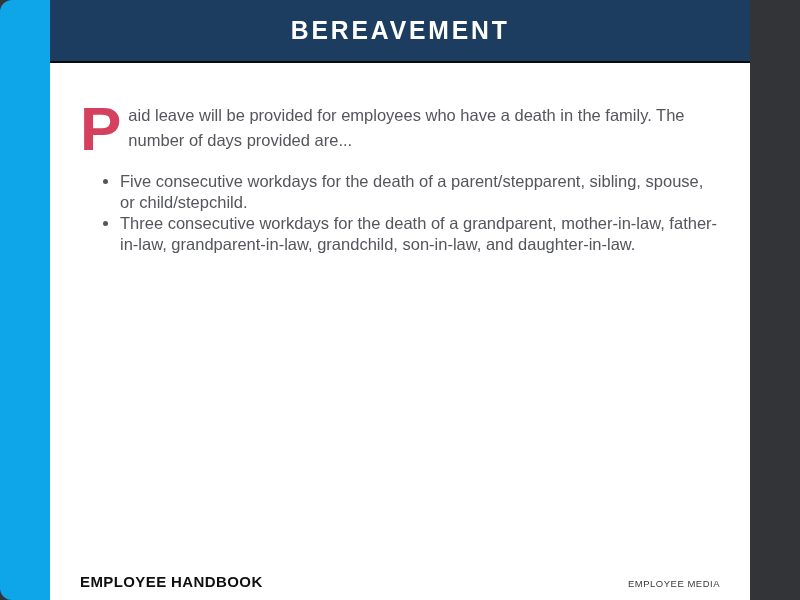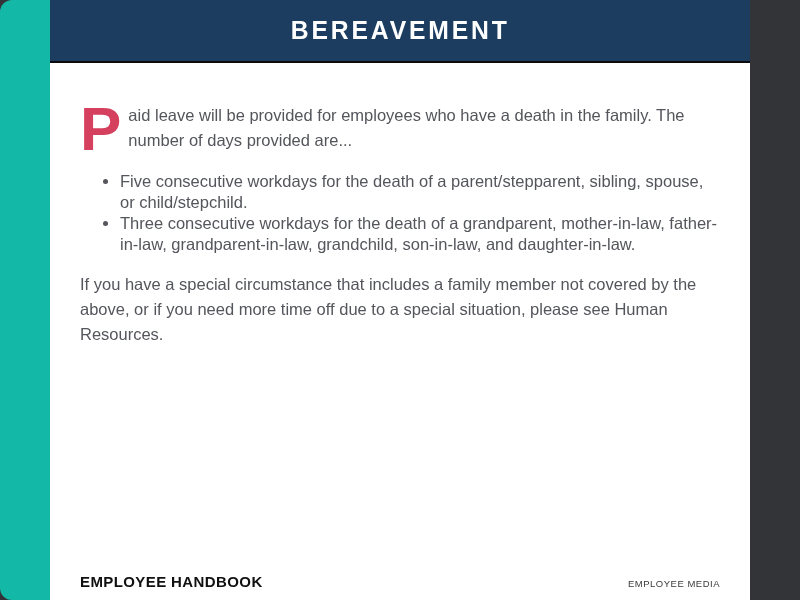--- a/index.html
+++ b/index.html
@@ -5,21 +5,21 @@
   * { margin: 0; padding: 0; box-sizing: border-box; }
   html, body {
     width: 800px; height: 600px;
     font-family: "Liberation Sans", sans-serif;
     background: #333438;
     overflow: hidden;
   }
   .viewer {
     position: relative;
     width: 732px; height: 600px;
-    background: #14b8a6;
+    background: #0ea5e9;
     border-radius: 12px;
   }
   .page {
     position: absolute;
     left: 50px; top: 0;
     width: 700px; height: 600px;
     background: #ffffff;
   }
   .page-header {
     height: 63px;
@@ -96,21 +96,20 @@
       <div class="intro">
         <span class="dropcap">P</span><span>aid leave will be provided for employees who have a death in the family. The number of days provided are...</span>
       </div>
 
       <ul class="bullet-list">
         <li>Five consecutive workdays for the death of a parent/stepparent, sibling, spouse, or child/stepchild.</li>
         <li>Three consecutive workdays for the death of a grandparent, mother-in-law, father-in-law, grandparent-in-law, grandchild, son-in-law, and daughter-in-law.</li>
       </ul>
 
 
-      <p class="para">If you have a special circumstance that includes a family member not covered by the above, or if you need more time off due to a special situation, please see Human Resources.</p>
 
     </div>
 
     <div class="page-footer">
       <span class="footer-left">EMPLOYEE HANDBOOK</span>
       <span class="footer-right">EMPLOYEE MEDIA</span>
     </div>
 
   </div>
 </div>

